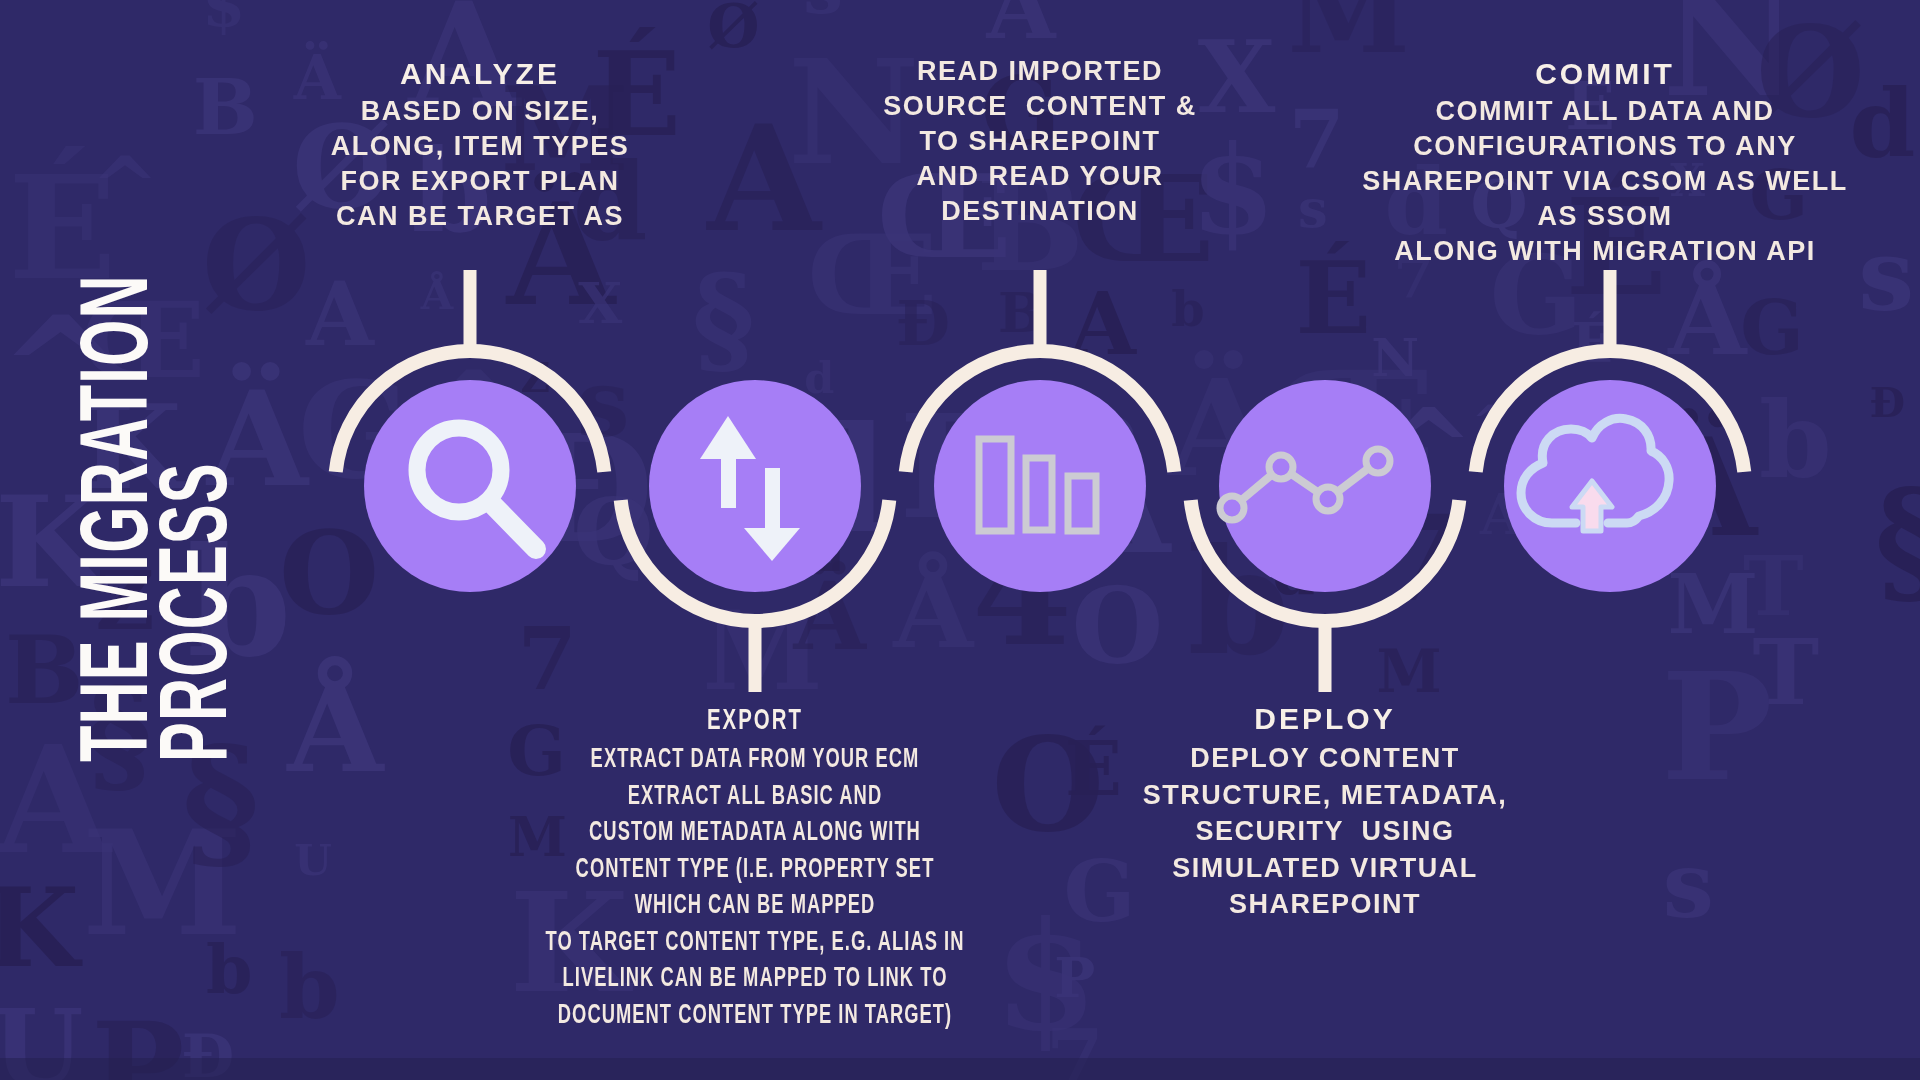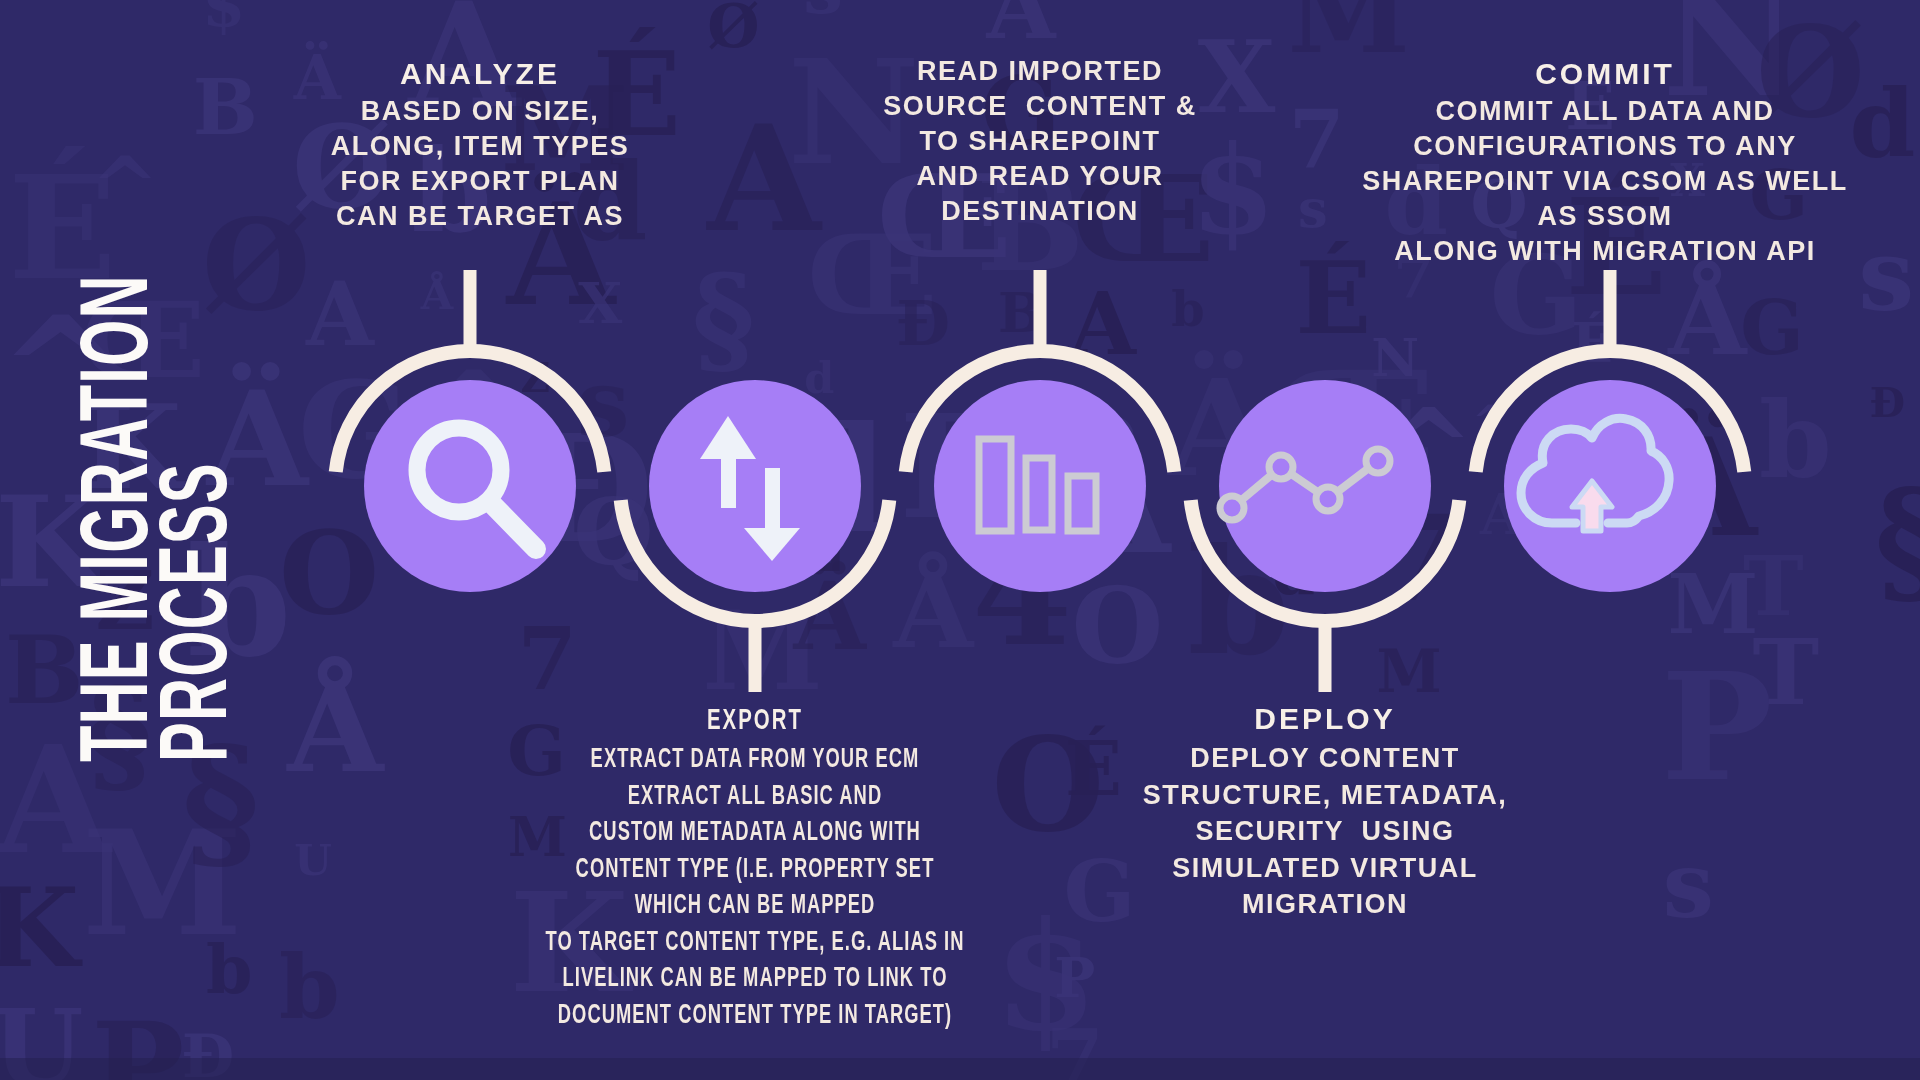--- a/index.html
+++ b/index.html
@@ -269,14 +269,14 @@
   <div class="step-line">LIVELINK CAN BE MAPPED TO LINK TO</div>
   <div class="step-line">DOCUMENT CONTENT TYPE IN TARGET)</div>
 </div>
 
 <div class="tblock bottom" style="left:1005px;">
   <div class="step-heading">DEPLOY</div>
   <div class="step-line">DEPLOY CONTENT</div>
   <div class="step-line">STRUCTURE, METADATA,</div>
   <div class="step-line">SECURITY  USING</div>
   <div class="step-line">SIMULATED VIRTUAL</div>
-  <div class="step-line">MIGRATION</div>
+  <div class="step-line">SHAREPOINT</div>
 </div>
 
 </body></html>

